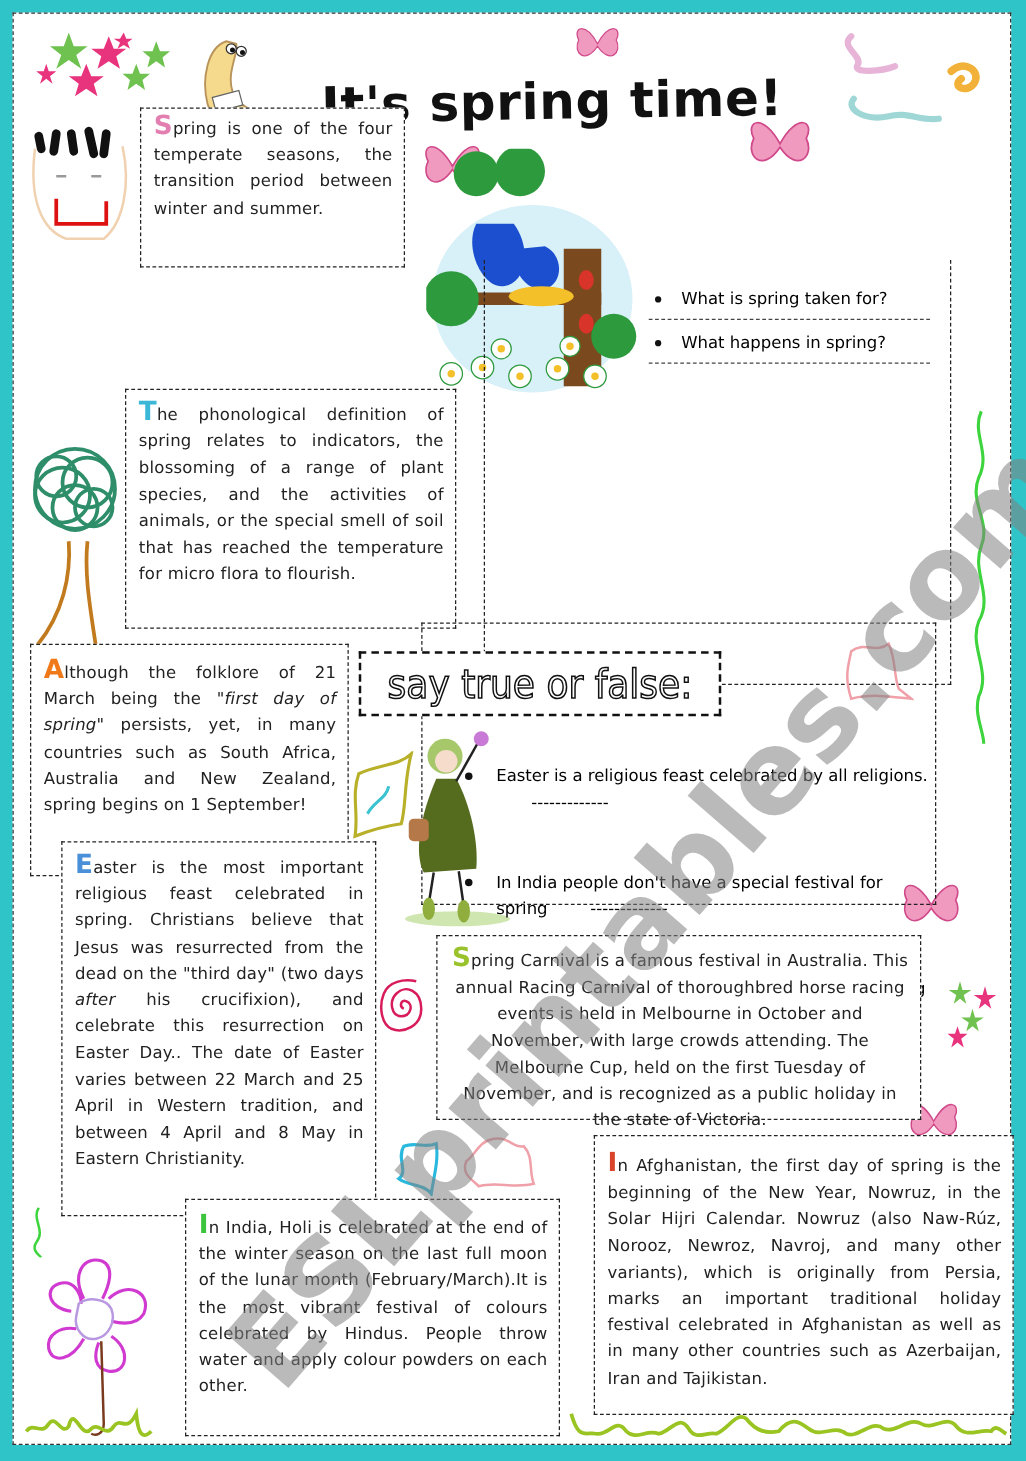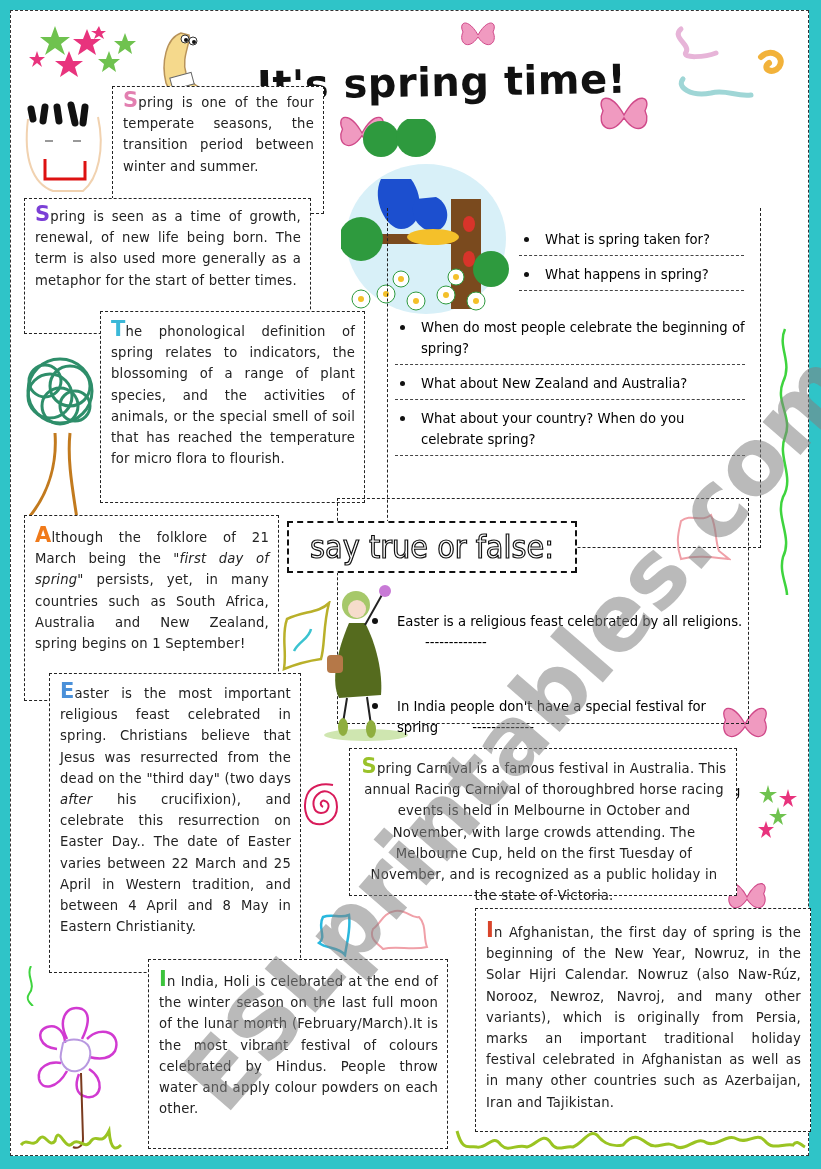--- a/index.html
+++ b/index.html
@@ -110,23 +110,20 @@
     <path d="M8,10 L10,20 M22,8 L20,22 M34,8 L36,22 M48,6 L52,24 M62,8 L60,24" stroke="#111" stroke-width="7" stroke-linecap="round"></path>
     <path d="M5,20 C0,60 10,85 30,92 L60,92 C75,80 82,50 75,18" fill="none" stroke="#f1d2b0" stroke-width="2"></path>
     <path d="M22,42 L30,42 M50,42 L58,42" stroke="#999" stroke-width="2"></path>
     <path d="M22,60 L22,80 L62,80 L62,62" fill="none" stroke="#d11" stroke-width="3"></path>
   </svg>
 
   <div class="box" style="left:101px;top:75px;width:212px;height:128px;padding-top:4px;">
     <span class="drop" style="color:#e27fb0">S</span><span>pring is one of the four temperate seasons, the transition period between winter and summer.</span>
   </div>
 
-  <div class="box" style="left:13px;top:187px;width:287px;height:136px;">
-    <span class="drop" style="color:#7b3fd6">S</span><span>pring is seen as a time of growth, renewal, of new life being born. The term is also used more generally as a metaphor for the start of better times.</span>
-  </div>
 
   <svg class="deco" style="left:330px;top:108px" width="170" height="200" viewBox="0 0 170 200">
     <ellipse cx="85" cy="120" rx="80" ry="75" fill="#d8f0f8"></ellipse>
     <rect x="110" y="80" width="30" height="110" fill="#7a4a1e"></rect>
     <rect x="10" y="115" width="130" height="10" fill="#7a4a1e"></rect>
     <circle cx="40" cy="20" r="18" fill="#2e9a3e"></circle>
       <circle cx="75" cy="18" r="20" fill="#2e9a3e"></circle>
     <circle cx="20" cy="120" r="22" fill="#2e9a3e"></circle>
       <circle cx="150" cy="150" r="18" fill="#2e9a3e"></circle>
     <path d="M40,60 C30,80 45,110 60,110 C80,110 85,80 70,60 Z" fill="#1c4fcf"></path>
@@ -160,34 +157,20 @@
   <div class="deco" style="left:508px;top:218px;width:225px;">
     <ul class="qlist">
       <li>What is spring taken for?</li>
     </ul>
     <div class="answer-line" style="margin-left:0;"></div>
     <ul class="qlist">
       <li>What happens in spring?</li>
     </ul>
     <div class="answer-line"></div>
   </div>
-  <div class="deco" style="left:384px;top:306px;width:350px;">
-    <ul class="qlist">
-      <li>When do most people celebrate the beginning of spring?</li>
-    </ul>
-    <div class="answer-line"></div>
-    <ul class="qlist">
-      <li>What about New Zealand and Australia?</li>
-    </ul>
-    <div class="answer-line"></div>
-    <ul class="qlist">
-      <li>What about your country? When do you celebrate spring?</li>
-    </ul>
-    <div class="answer-line"></div>
-  </div>
 
   <svg class="deco" style="left:4px;top:340px" width="90" height="170" viewBox="0 0 90 170">
     <g fill="none" stroke="#2e8e6a" stroke-width="3">
       <circle cx="45" cy="40" r="32"></circle>
         <circle cx="35" cy="45" r="22"></circle>
         <circle cx="55" cy="35" r="20"></circle>
       <circle cx="45" cy="55" r="18"></circle>
         <circle cx="30" cy="30" r="16"></circle>
         <circle cx="60" cy="55" r="15"></circle>
     </g>

